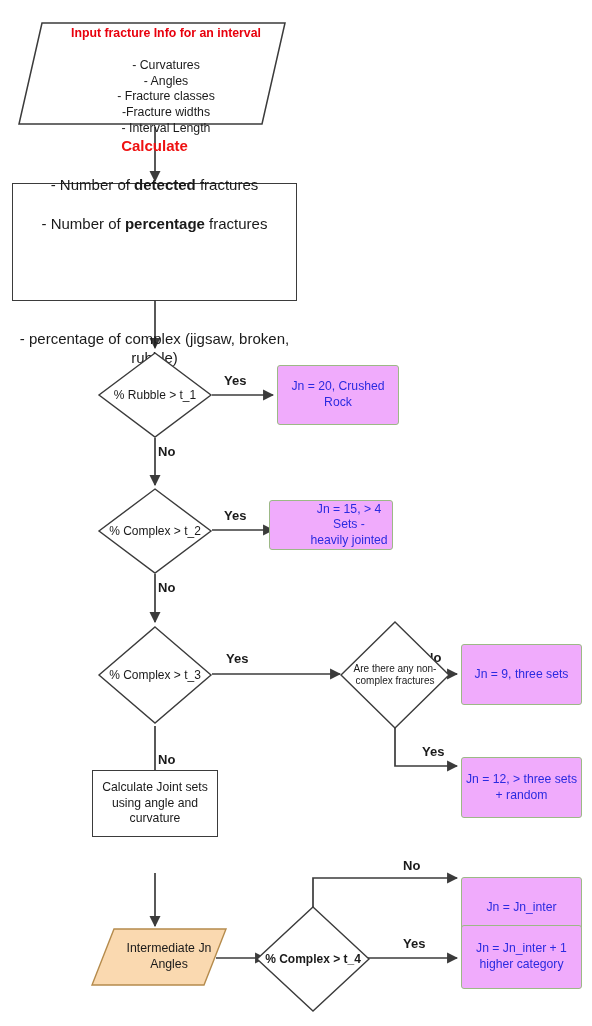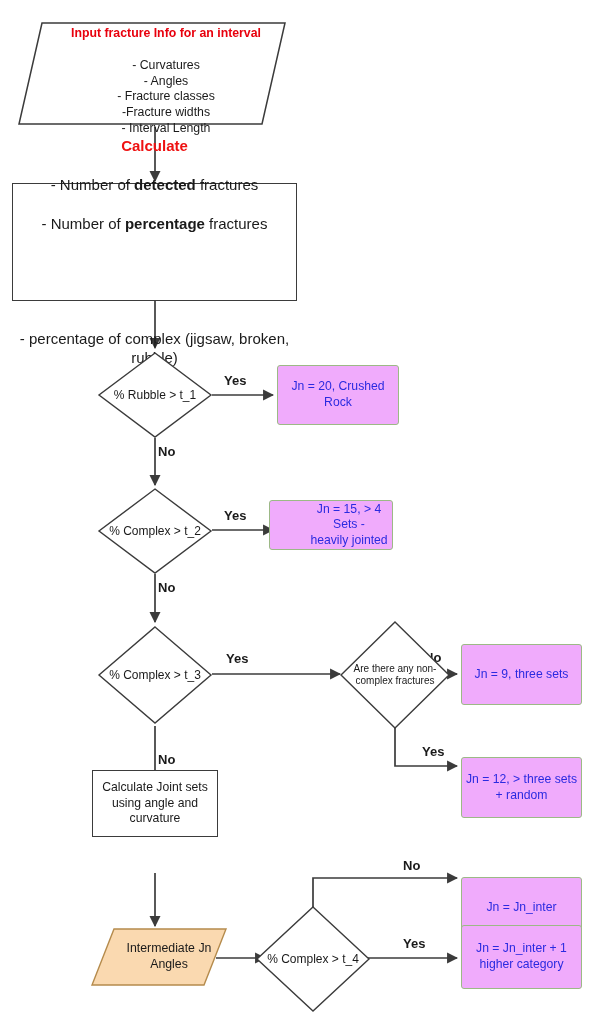--- a/index.html
+++ b/index.html
@@ -247,21 +247,21 @@
   </div>
 
   <div class="para-wrap" style="left:90px;top:927px;width:138px;height:60px;">
     <svg width="138" height="60" viewBox="0 0 138 60">
       <polygon points="24,2 136,2 114,58 2,58" fill="#fad9b0" stroke="#b58b4c" stroke-width="1.4"></polygon>
     </svg>
     <div class="para-label" style="padding-left:10px;">Intermediate Jn
 Angles</div>
   </div>
 
-  <div class="dia-wrap" style="left:255px;top:905px;width:116px;height:108px;">
+  <div class="dia-wrap" style="left:255px;top:905px;width:116px;height:108px;font-weight:bold;">
     <svg width="116" height="108" viewBox="0 0 116 108">
       <polygon points="58,2 114,54 58,106 2,54" fill="#ffffff" stroke="#3b3b3b" stroke-width="1.4"></polygon>
     </svg>
     <div class="dia-label">% Complex &gt; t_4</div>
   </div>
 
   <div class="node result" style="left:461px;top:849px;width:121px;height:61px;margin-top:28px;">
     <div class="txt">Jn = Jn_inter</div>
   </div>
 

